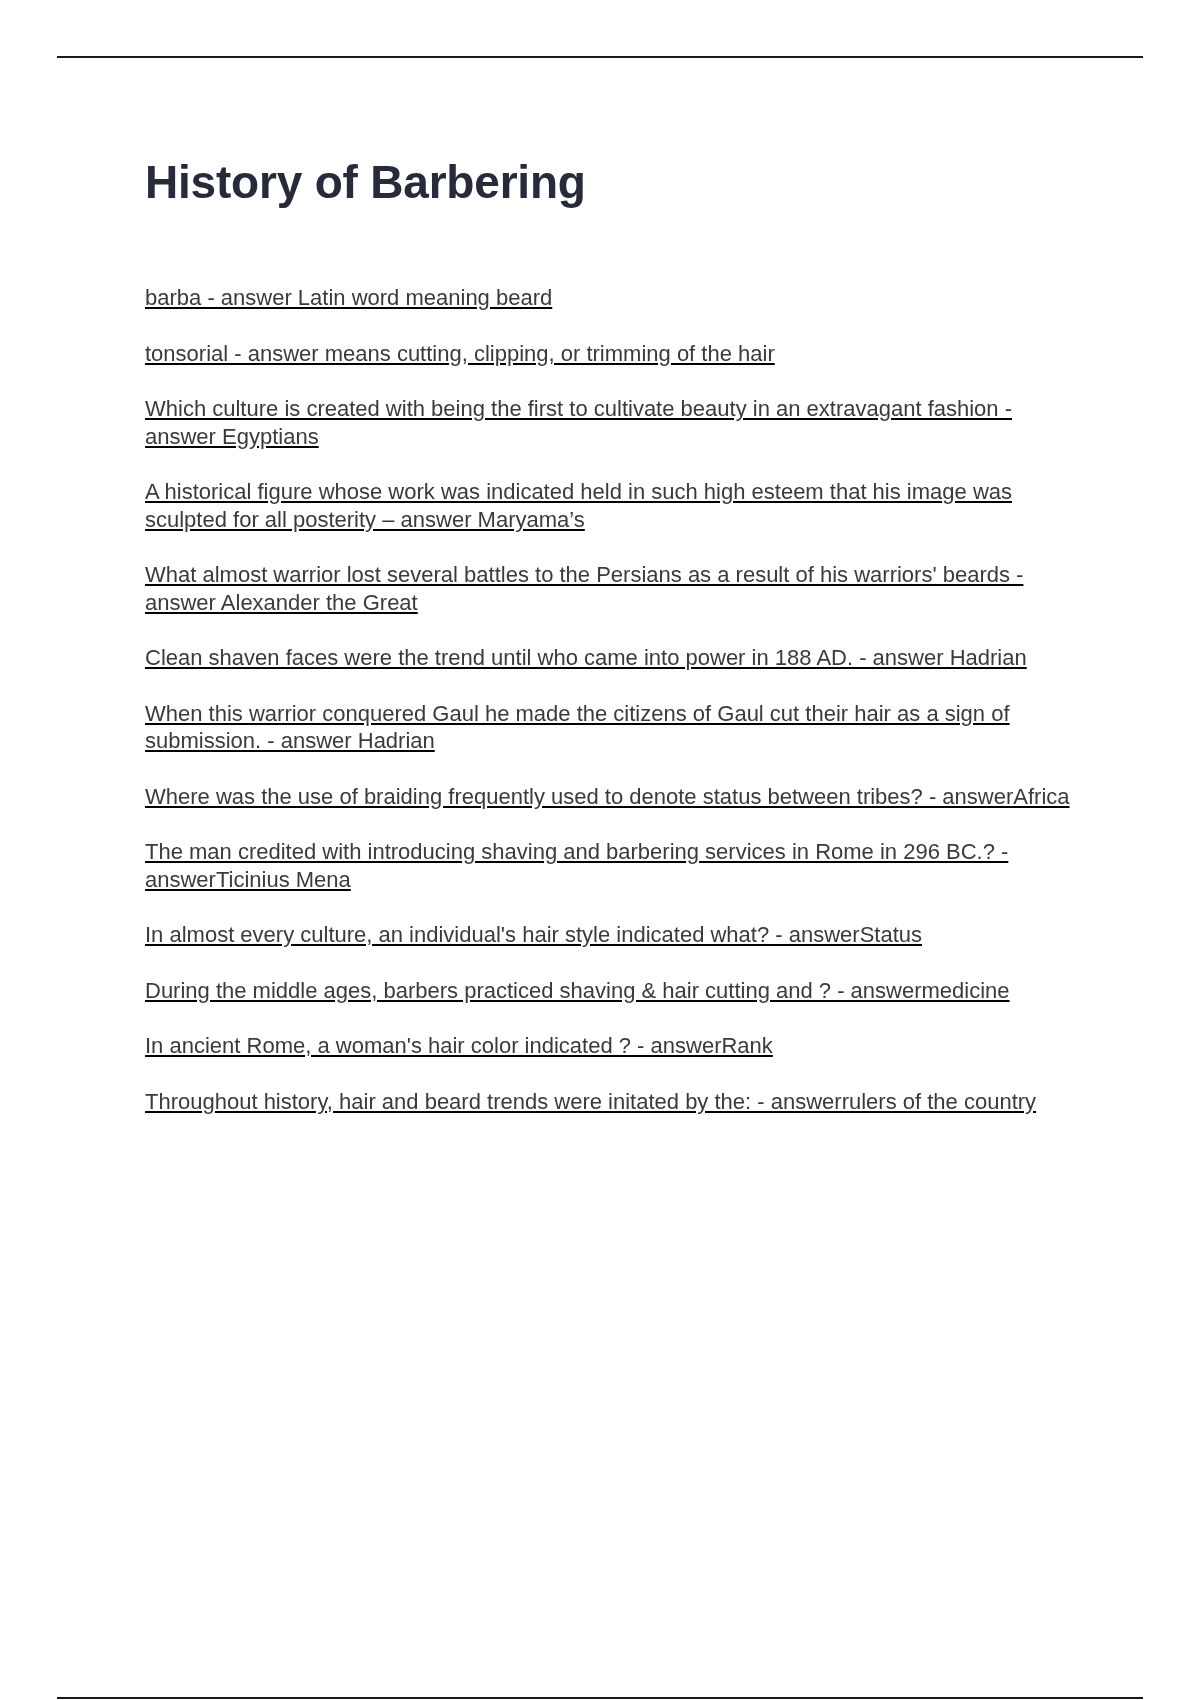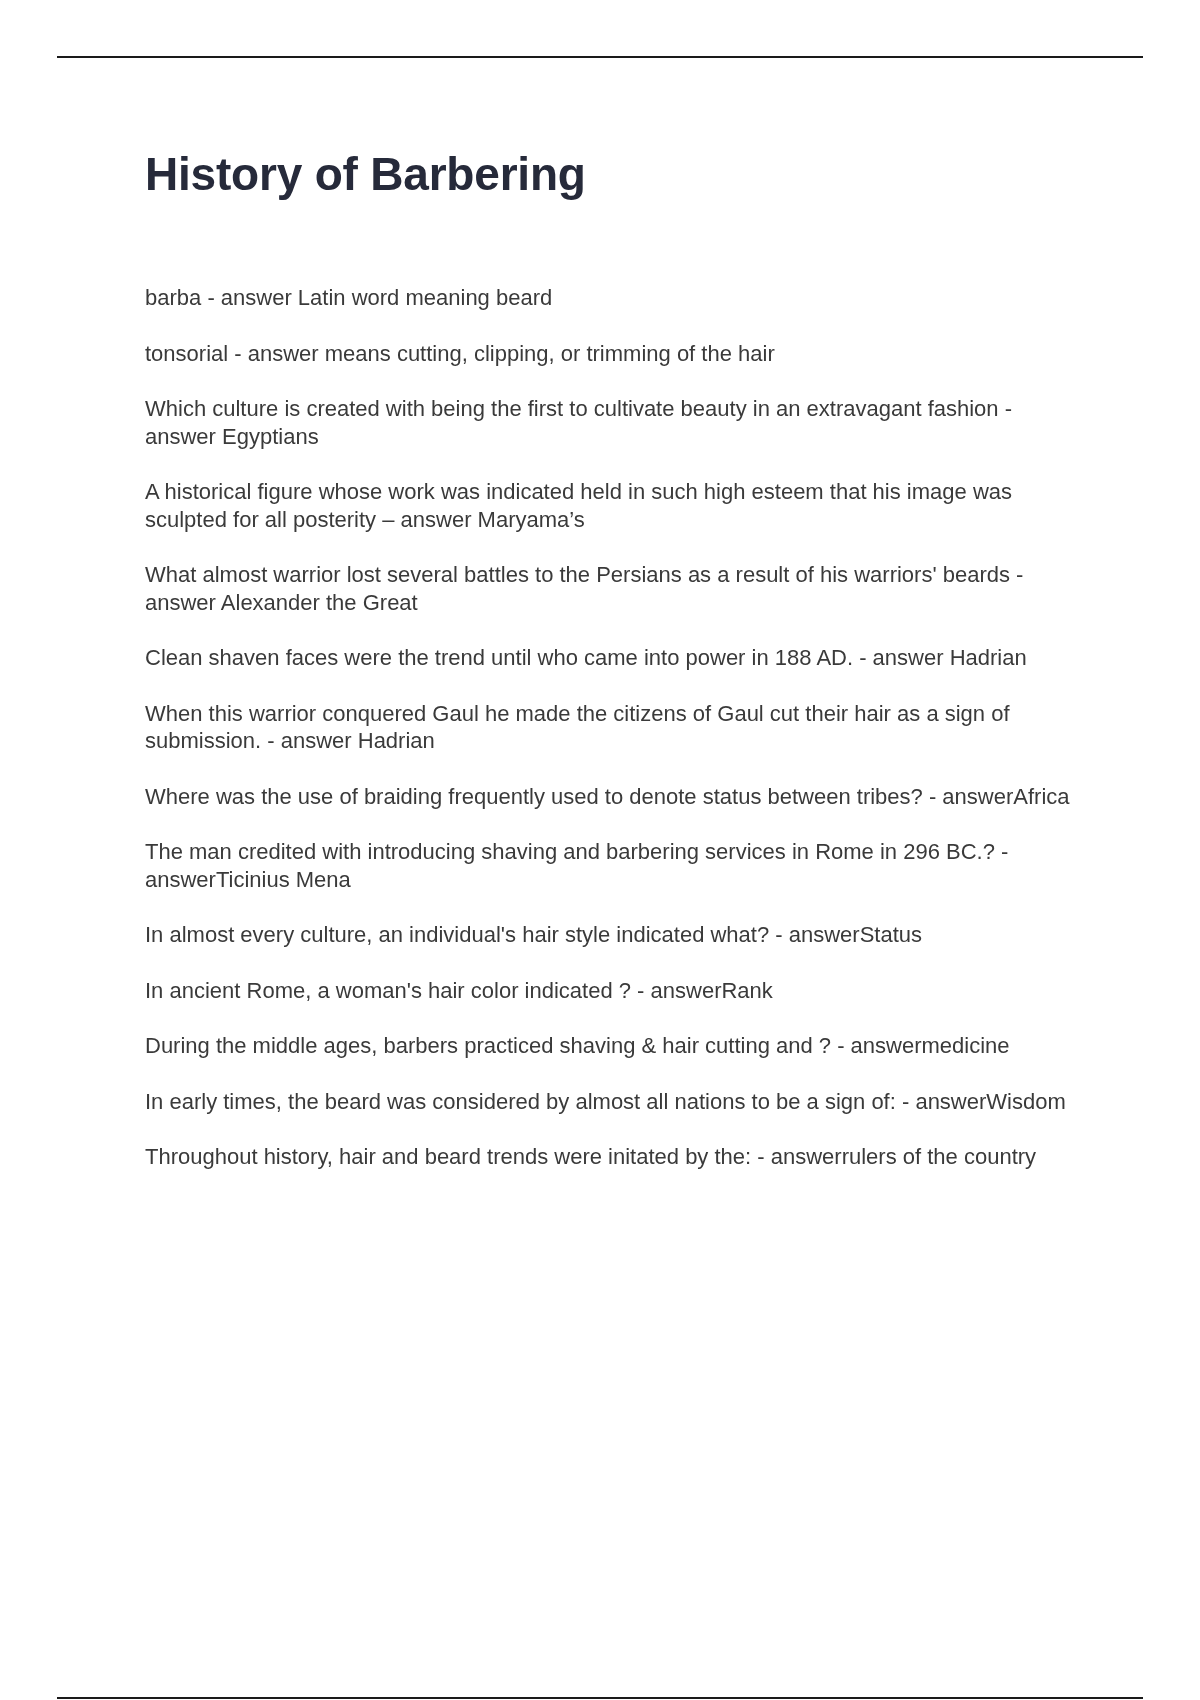--- a/index.html
+++ b/index.html
@@ -19,36 +19,37 @@
       left: 57px;
       width: 1086px;
       height: 2px;
       background: #1a1a1a;
     }
     .rule.top { top: 56px; }
     .rule.bottom { top: 1697px; }
     .title {
       position: absolute;
       left: 145px;
-      top: 147px;
+      top: 155px;
       margin: 0;
       font-size: 46px;
       font-weight: bold;
       color: #262a3a;
       letter-spacing: -0.2px;
       line-height: 54px;
     }
     .qa-list {
       position: absolute;
       left: 145px;
       top: 284px;
       width: 940px;
       margin: 0;
       padding: 0;
       list-style: none;
+      text-decoration: underline;
     }
     .qa-item {
       font-size: 22px;
       line-height: 27.5px;
       color: #3a3a3a;
       margin: 0 0 28px 0;
       padding: 0;
     }
   </style>
 </head>
@@ -62,19 +63,18 @@
   <li class="qa-item">barba - answer Latin word meaning beard</li>
   <li class="qa-item">tonsorial - answer means cutting, clipping, or trimming of the hair</li>
   <li class="qa-item">Which culture is created with being the first to cultivate beauty in an extravagant fashion - answer Egyptians</li>
   <li class="qa-item">A historical figure whose work was indicated held in such high esteem that his image was sculpted for all posterity – answer Maryama’s</li>
   <li class="qa-item">What almost warrior lost several battles to the Persians as a result of his warriors' beards - answer Alexander the Great</li>
   <li class="qa-item">Clean shaven faces were the trend until who came into power in 188 AD. - answer Hadrian</li>
   <li class="qa-item">When this warrior conquered Gaul he made the citizens of Gaul cut their hair as a sign of submission. - answer Hadrian</li>
   <li class="qa-item">Where was the use of braiding frequently used to denote status between tribes? - answerAfrica</li>
   <li class="qa-item">The man credited with introducing shaving and barbering services in Rome in 296 BC.? - answerTicinius Mena</li>
   <li class="qa-item">In almost every culture, an individual's hair style indicated what? - answerStatus</li>
+  <li class="qa-item">During the middle ages, barbers practiced shaving &amp; hair cutting and ? - answermedicine</li>
   <li class="qa-item">In ancient Rome, a woman's hair color indicated ? - answerRank</li>
-  <li class="qa-item">During the middle ages, barbers practiced shaving &amp; hair cutting and ? - answermedicine</li>
-  <li class="qa-item">In early times, the beard was considered by almost all nations to be a sign of: - answerWisdom</li>
   <li class="qa-item">Throughout history, hair and beard trends were initated by the: - answerrulers of the country</li>
 </ul>
 
 <div class="rule bottom"></div>
 
 </body></html>

